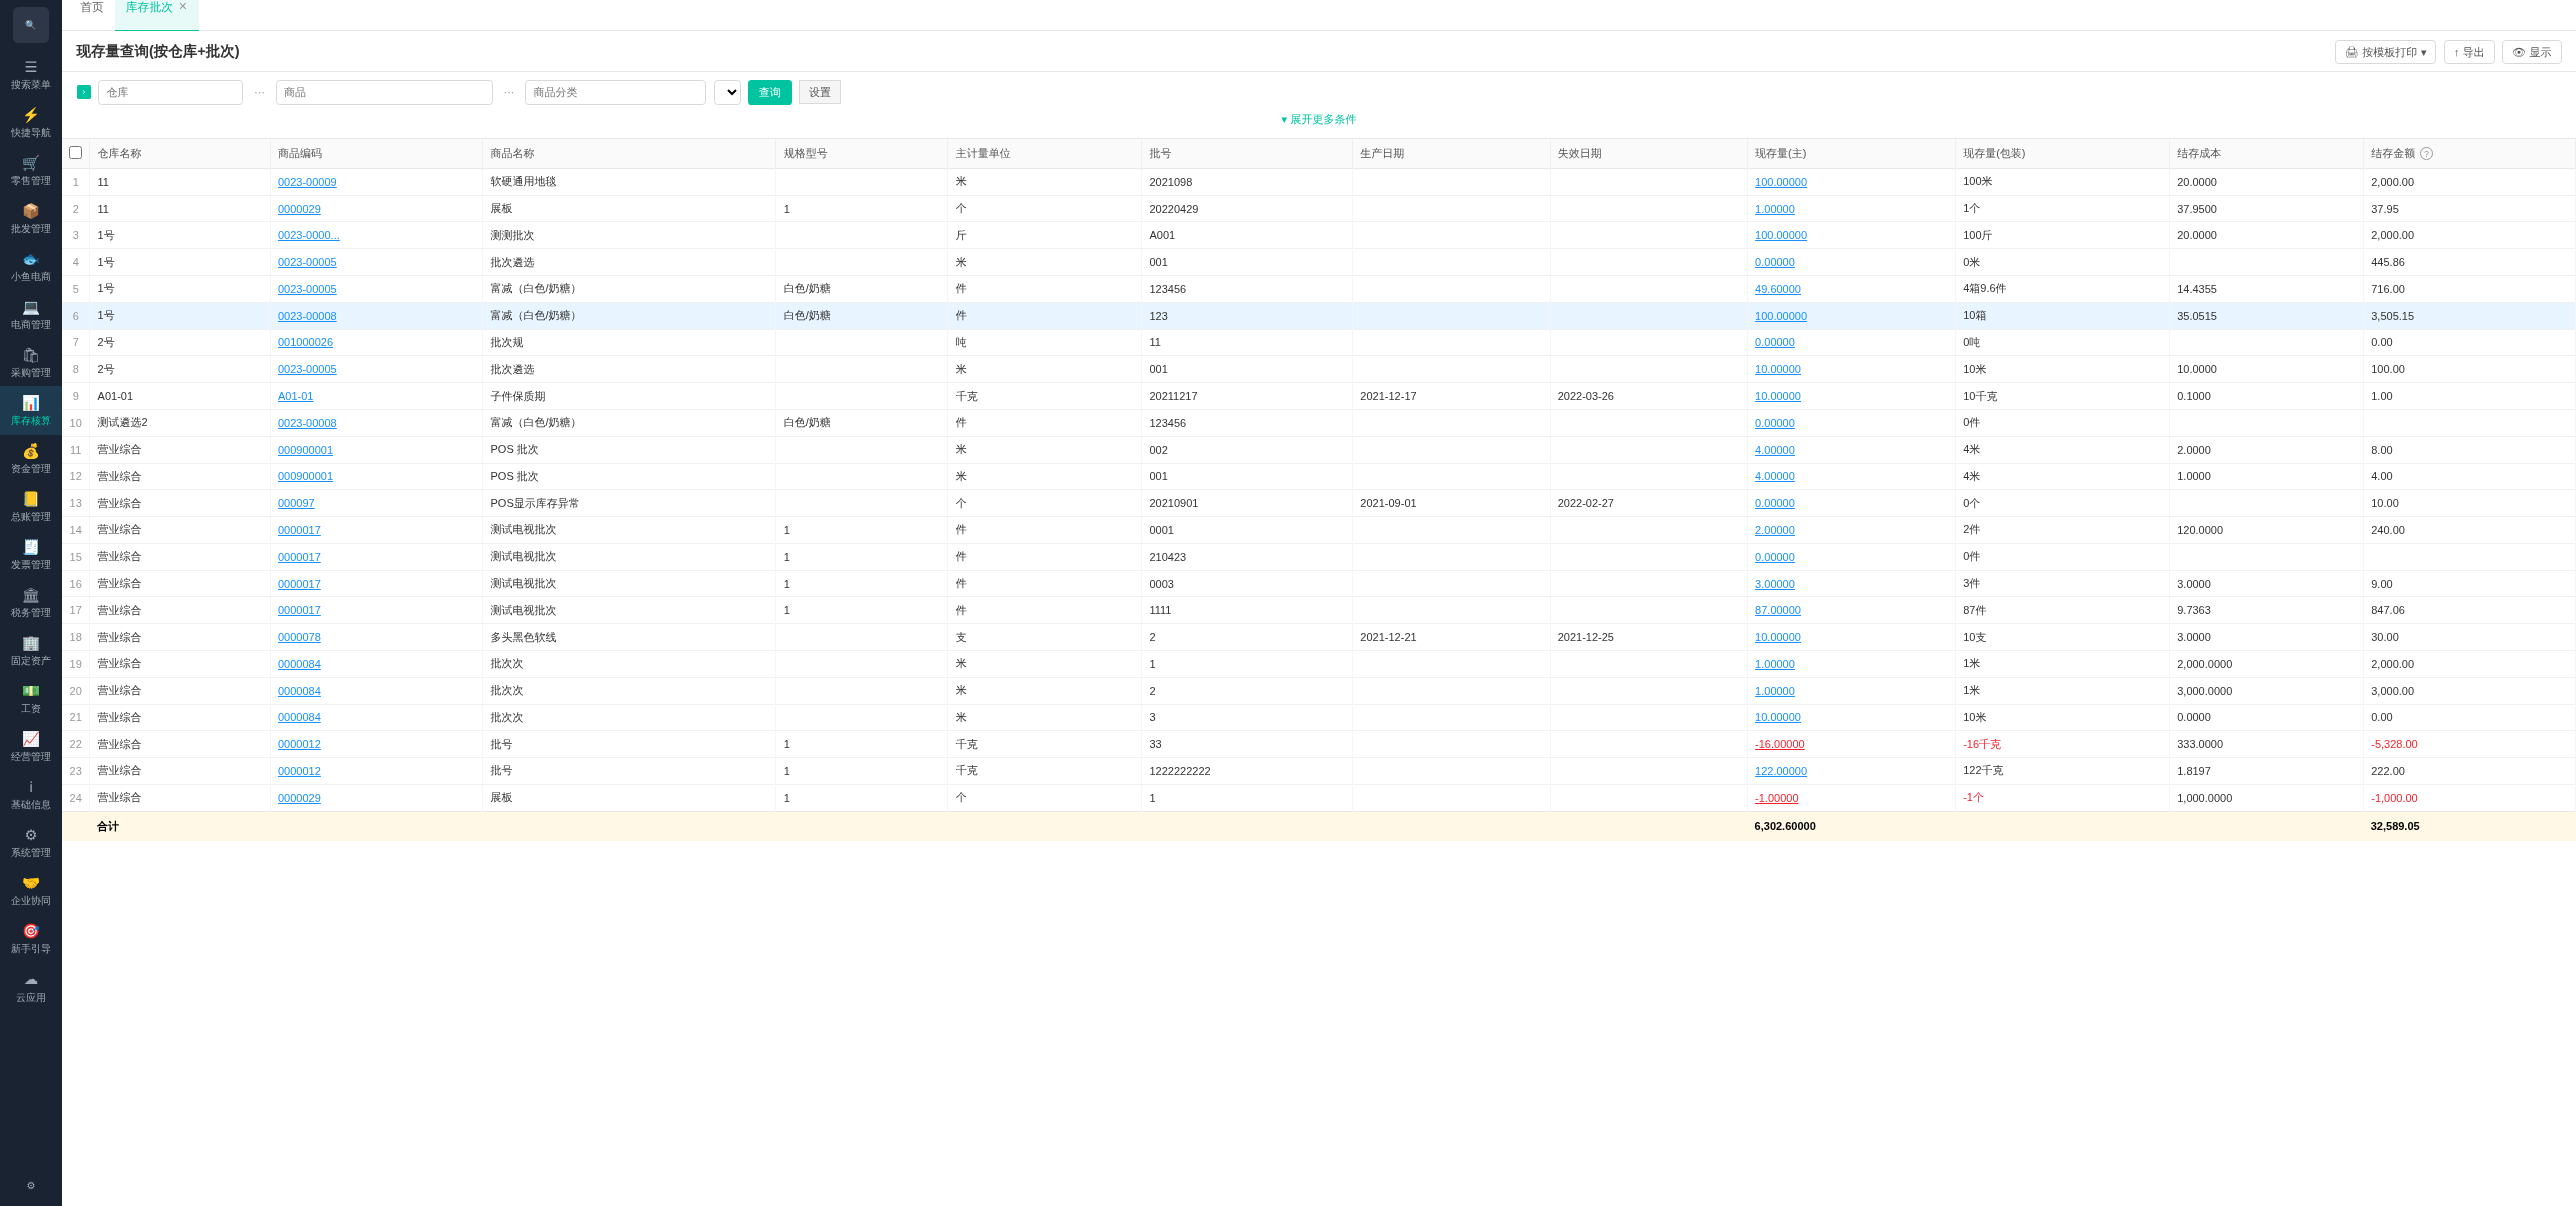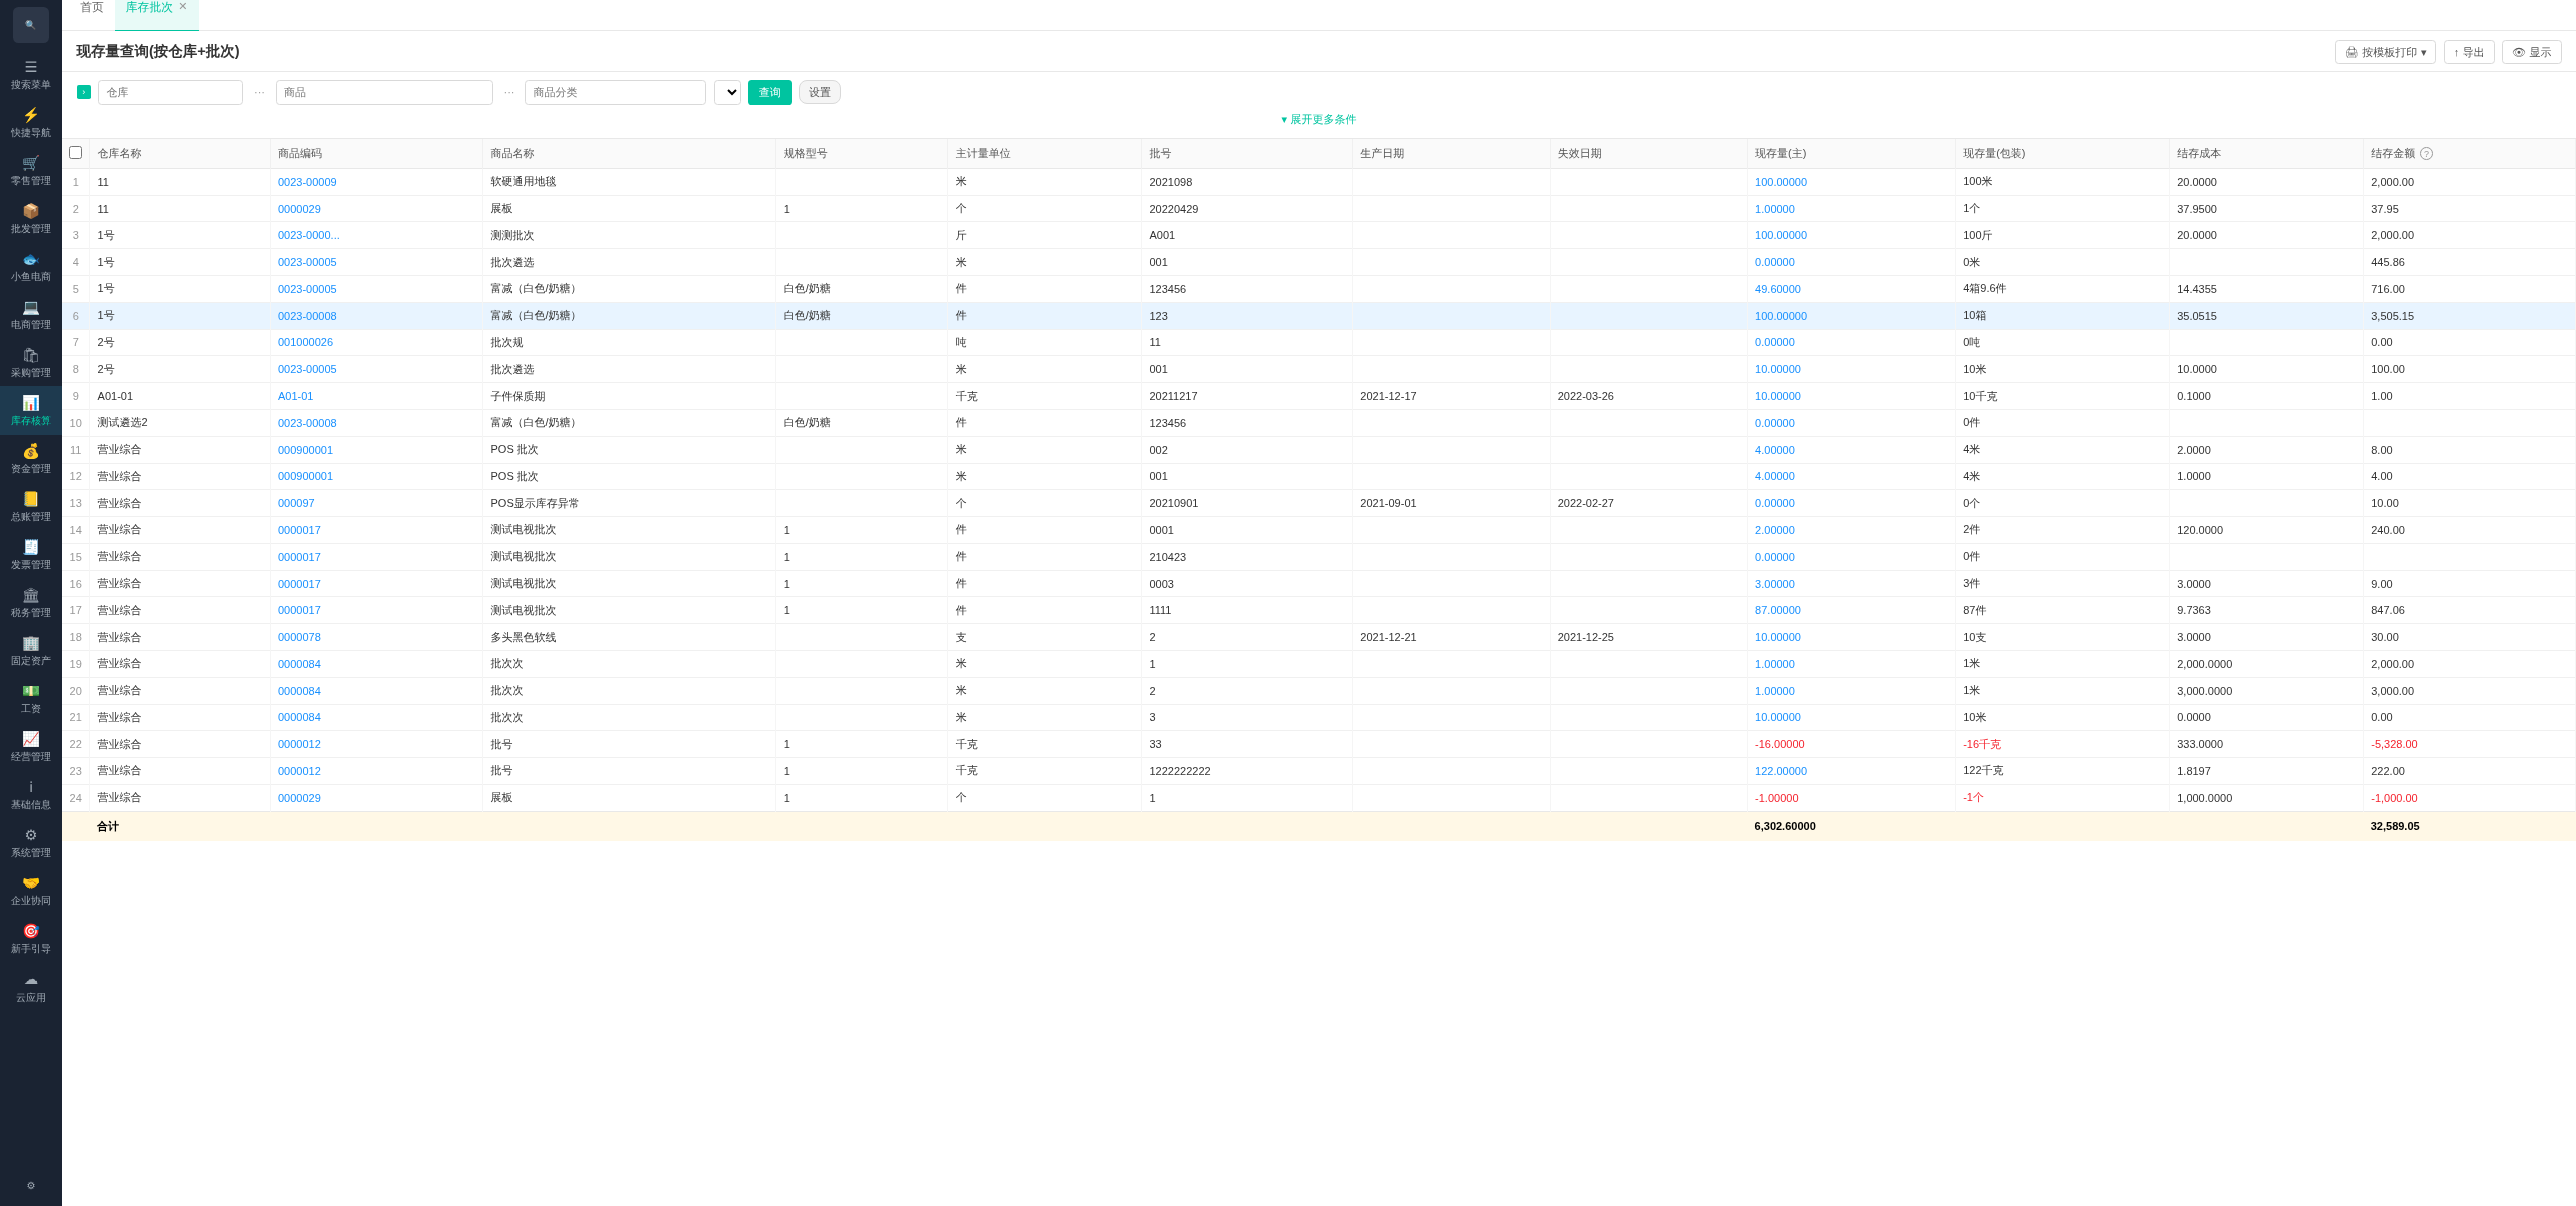--- a/index.html
+++ b/index.html
@@ -191,21 +191,21 @@
       display: flex;
       align-items: center;
       justify-content: center;
       color: #fff;
       font-size: 9px;
       cursor: pointer;
     }
     .settings-btn {
       background: #f5f5f5;
       border: 0.9px solid #d9d9d9;
-      border-radius: 8px;
+      border-radius: 0;
       padding: 3.6px 9px;
       cursor: pointer;
       font-size: 11px;
       color: #555;
     }
 
     
     .table-wrapper {
       flex: 1;
       overflow: auto;
@@ -241,20 +241,21 @@
     tbody td {
       padding: 5.4px 7.2px;
       color: #333;
       border-right: 0.9px solid #f5f5f5;
       white-space: nowrap;
     }
     tbody td:first-child { text-align: center; color: #999; }
     .link-text {
       color: #1890ff;
       cursor: pointer;
+      text-decoration: underline;
     }
     .text-red { color: #f5222d; }
     .tfoot-row {
       background: #fff8e6;
       font-weight: 600;
       position: sticky;
       bottom: 0;
     }
     .tfoot-row td {
       padding: 7.2px 7.2px;

